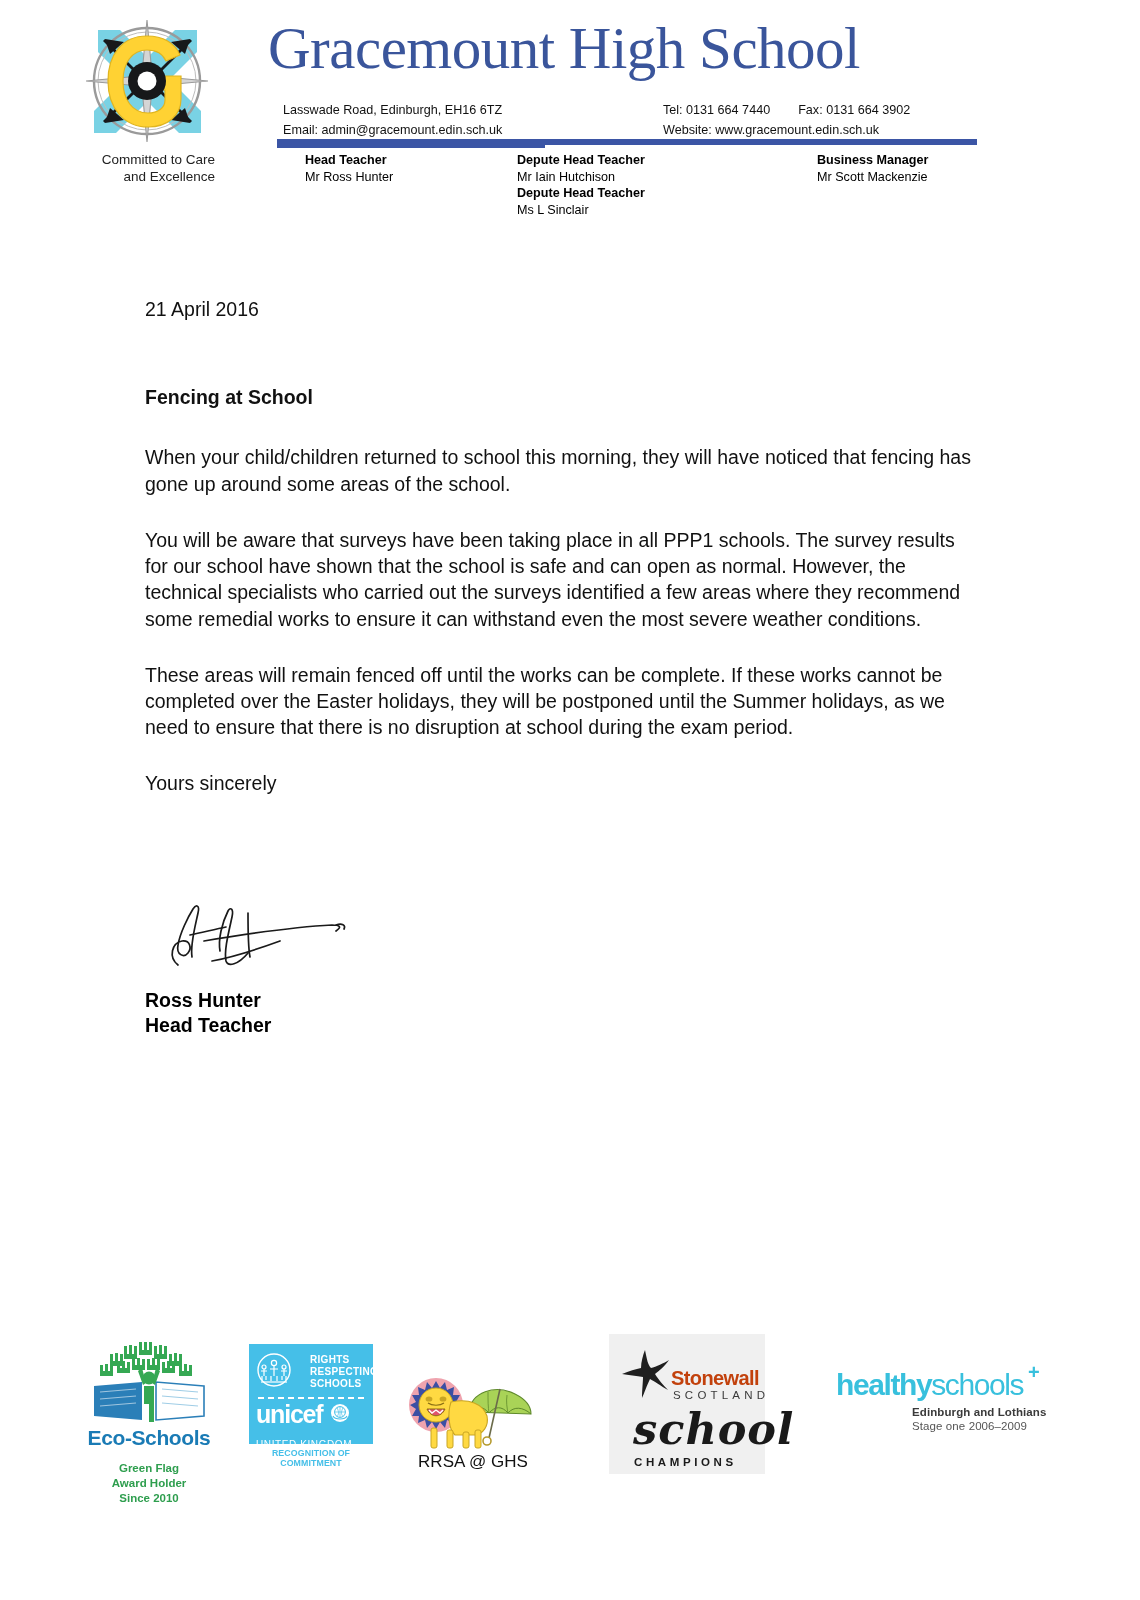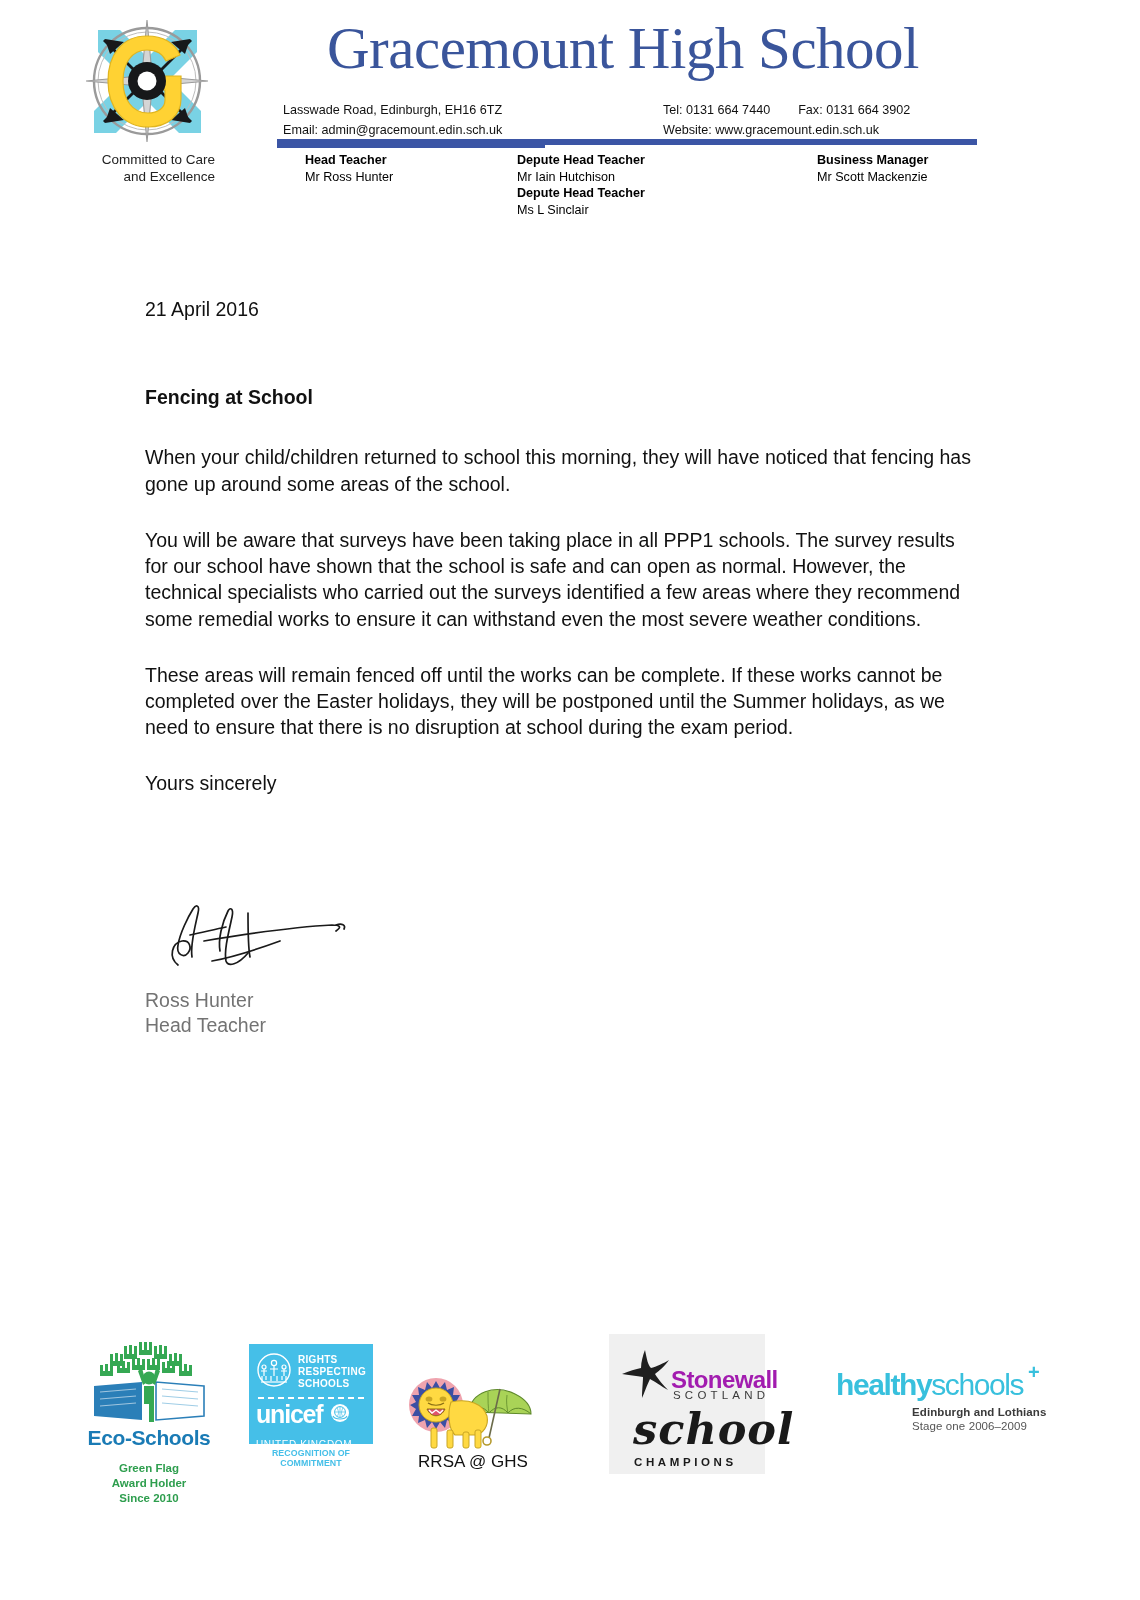--- a/index.html
+++ b/index.html
@@ -29,21 +29,21 @@
     font-size: 13.5px;
     line-height: 1.25;
     color: #222;
     width: 135px;
   }
 
   .school-title {
     position: absolute;
     left: 268px; top: 18px;
     width: 710px;
-    text-align: center;
+    text-align: left;
     font-family: "Liberation Serif", serif;
     font-size: 59px;
     line-height: 1.05;
     color: #3a559b;
     letter-spacing: -0.5px;
     white-space: nowrap;
   }
 
   .contact-row {
     position: absolute;
@@ -113,22 +113,22 @@
     position: absolute;
     left: 160px; top: 895px;
     width: 300px; height: 72px;
   }
 
   .signoff {
     position: absolute;
     left: 145px; top: 988px;
     font-size: 19.5px;
     line-height: 1.26;
-    font-weight: normal;
-    color: #737373;
+    font-weight: bold;
+    color: #000000;
   }
 
   
   .footer {
     position: absolute;
     left: 0; top: 1330px;
     width: 1140px; height: 180px;
   }
   .logo { position: absolute; }
 
@@ -145,21 +145,21 @@
   }
 
   
   .unicef { left: 249px; top: 14px; width: 124px; }
   .unicef-panel {
     width: 124px; height: 100px;
     background: #45bfe8;
     position: relative;
     padding: 8px 7px 6px 7px;
   }
-  .unicef-top { display: flex; align-items: center; gap: 6px; }
+  .unicef-top { display: flex; align-items: center; gap: 18px; }
   .unicef-rings { flex: 0 0 36px; }
   .unicef-rrs {
     color: #ffffff; font-weight: bold;
     font-size: 10px; line-height: 1.22; letter-spacing: 0.3px;
   }
   .unicef-dash {
     margin: 5px 2px 3px 2px; height: 2px;
     background: repeating-linear-gradient(to right,#fff 0 6px,transparent 6px 10px);
   }
   .unicef-word {
@@ -181,21 +181,21 @@
   .rrsa-art { width: 140px; height: 78px; margin: 0 auto; }
   .rrsa-label { font-size: 17px; color: #111; margin-top: 2px; }
 
   
   .stonewall { left: 609px; top: 4px; width: 156px; height: 140px;
                background: #f0f0f0; }
   .sw-inner { position: relative; width: 156px; height: 140px; }
   .sw-star { position: absolute; left: 12px; top: 14px; }
   .sw-name {
     position: absolute; left: 62px; top: 34px;
-    font-size: 24px; font-weight: bold; color: #a21caf;
+    font-size: 20px; font-weight: bold; color: #c2410c;
     letter-spacing: -0.6px; line-height: 1;
   }
   .sw-scotland {
     position: absolute; left: 64px; top: 55px;
     font-size: 11.5px; color: #3a3a3a; letter-spacing: 4.2px;
   }
   .sw-school {
     position: absolute; left: 24px; top: 74px;
     font-family: "DejaVu Serif", serif;
     font-size: 43px; font-style: italic; font-weight: bold;

